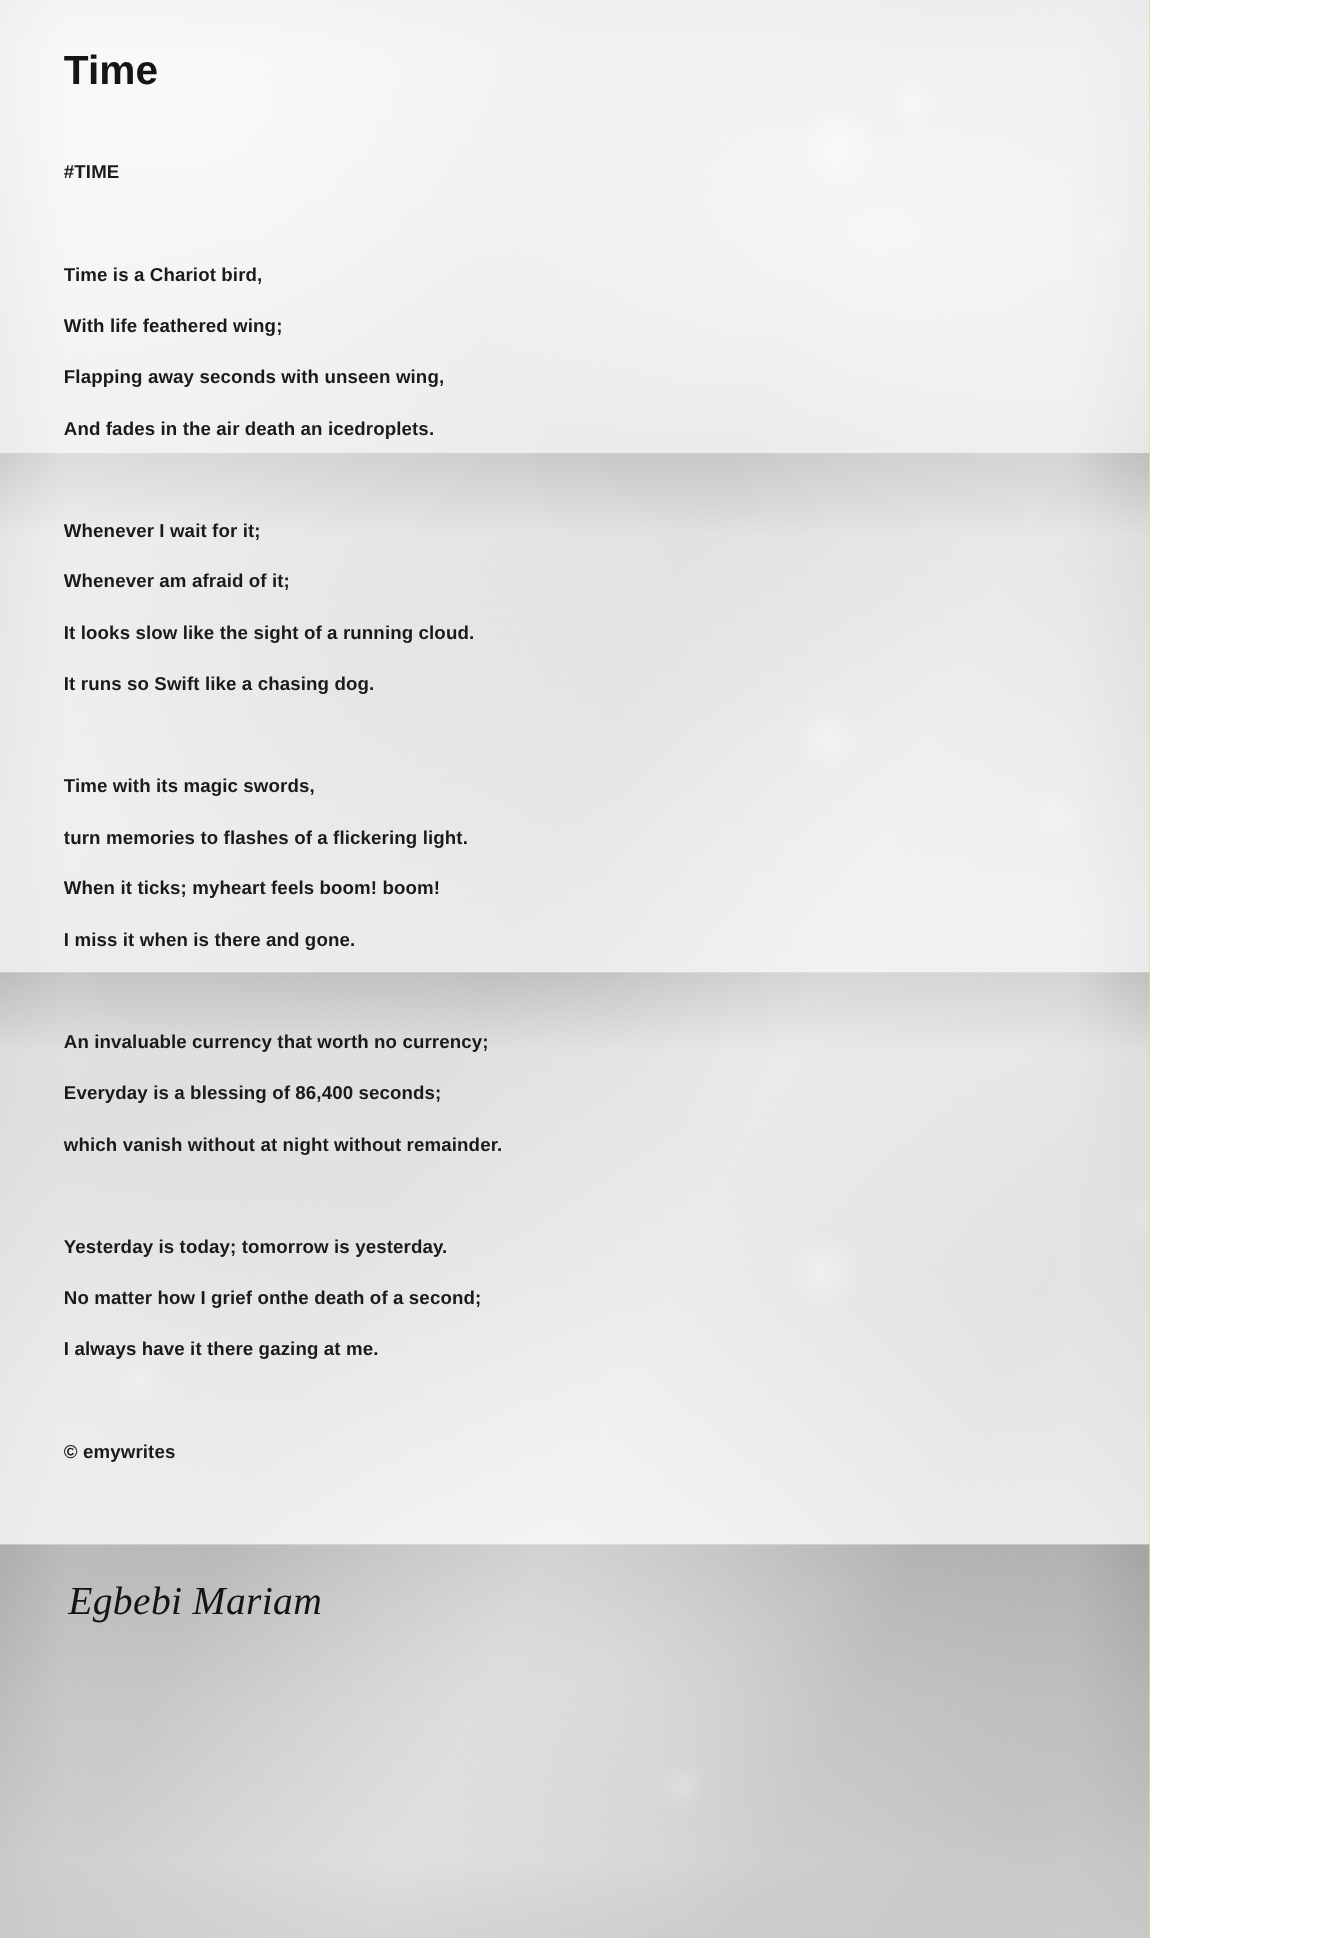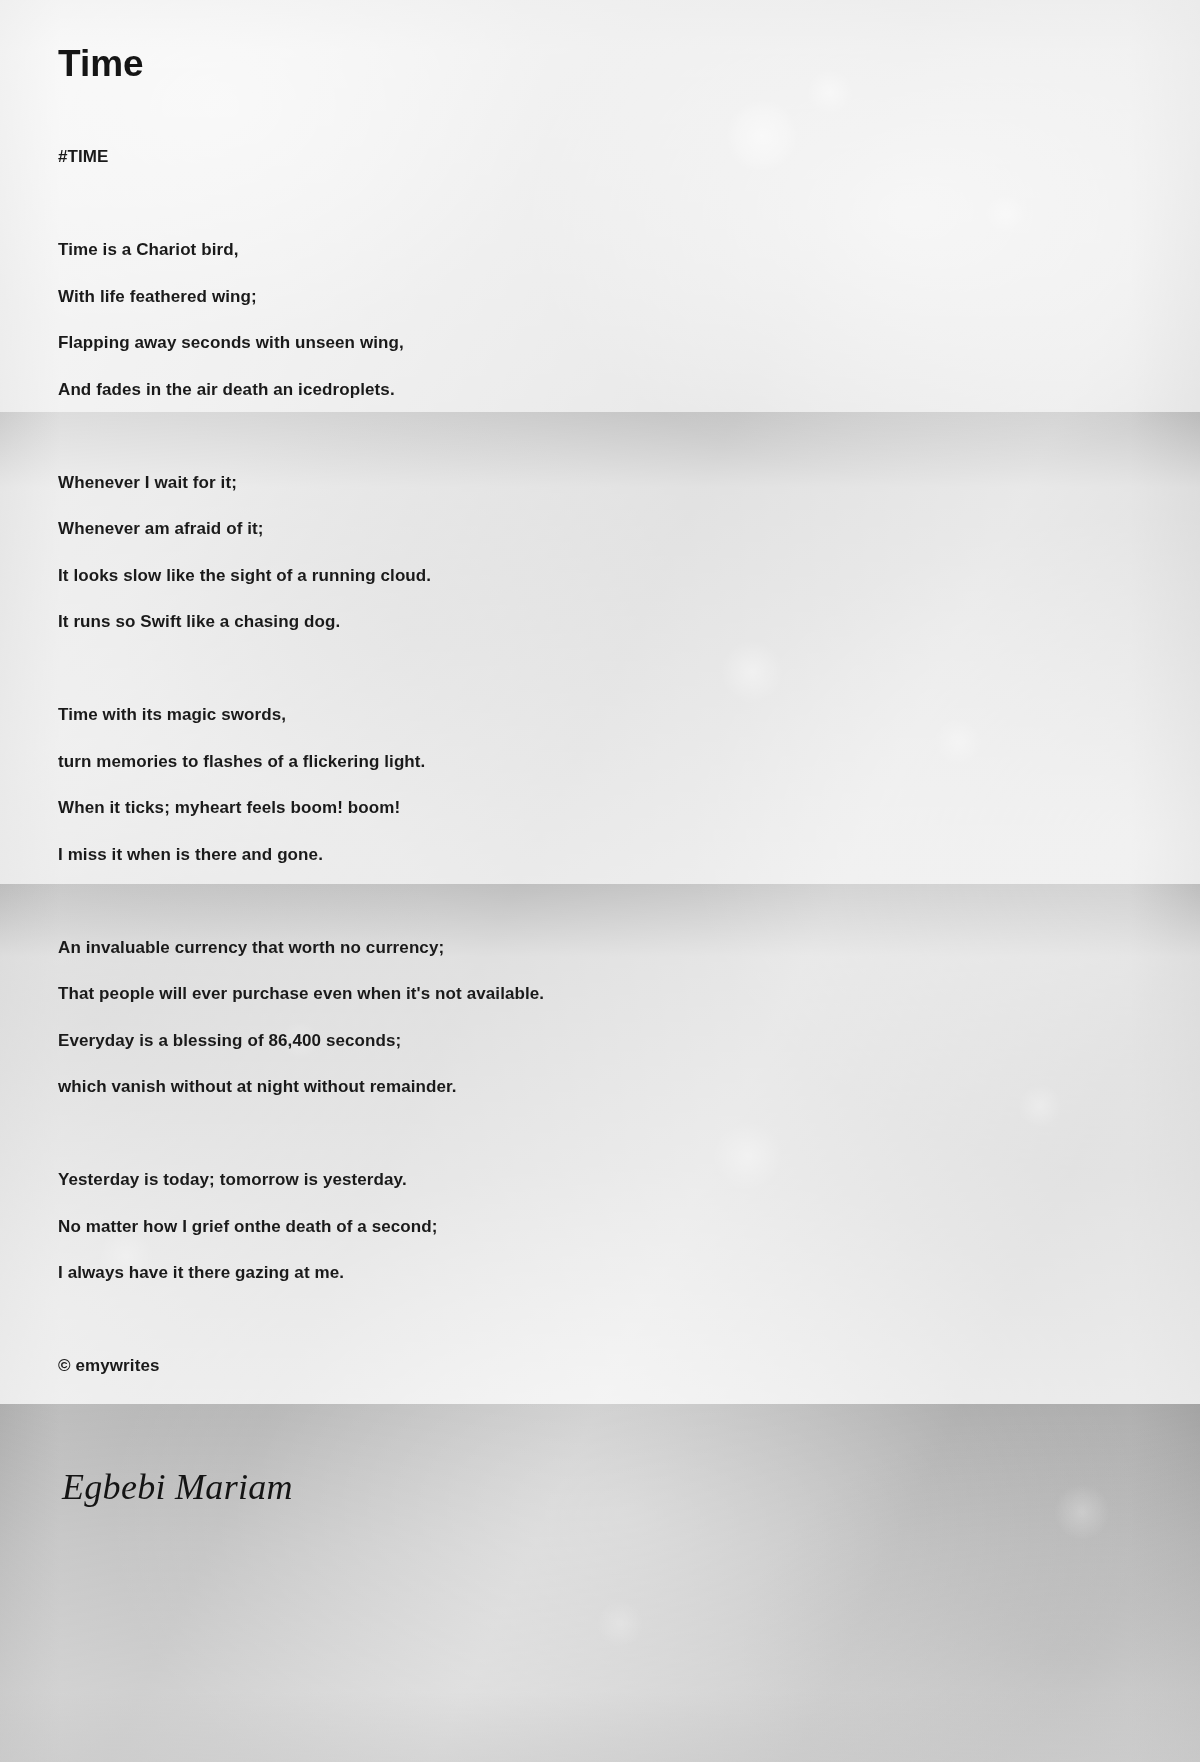--- a/index.html
+++ b/index.html
@@ -6,21 +6,21 @@
     margin: 0;
     padding: 0;
     background: #ffffff;
   }
   body {
     font-family: "Liberation Sans", sans-serif;
   }
 
   #poem-card {
     position: relative;
-    width: 1200px;
+    width: 1045px;
     height: 1762px;
     overflow: hidden;
     background: #eab308;
   }
 
   
   .bg-layer {
     position: absolute;
     inset: 0;
     pointer-events: none;
@@ -109,21 +109,21 @@
     margin-bottom: 46.5px;
   }
 
   #copyright-line {
     font-weight: bold;
   }
 
   #author-signature {
     position: absolute;
     left: 62px;
-    top: 1466px;
+    top: 1434px;
     font-family: "Liberation Serif", serif;
     font-style: italic;
     font-size: 36px;
     color: #141414;
     letter-spacing: 0.3px;
   }
 </style>
 </head>
 <body>
 
@@ -163,21 +163,20 @@
 
       <div class="stanza">
         <div class="line">Time with its magic swords,</div>
         <div class="line">turn memories to flashes of a flickering light.</div>
         <div class="line">When it ticks; myheart feels boom! boom!</div>
         <div class="line">I miss it when is there and gone.</div>
       </div>
 
       <div class="stanza">
         <div class="line">An invaluable currency that worth no currency;</div>
-        <div class="line">That people will ever purchase even when it's not available.</div>
         <div class="line">Everyday is a blessing of 86,400 seconds;</div>
         <div class="line">which vanish without at night without remainder.</div>
       </div>
 
       <div class="stanza">
         <div class="line">Yesterday is today; tomorrow is yesterday.</div>
         <div class="line">No matter how I grief onthe death of a second;</div>
         <div class="line">I always have it there gazing at me.</div>
       </div>
 

